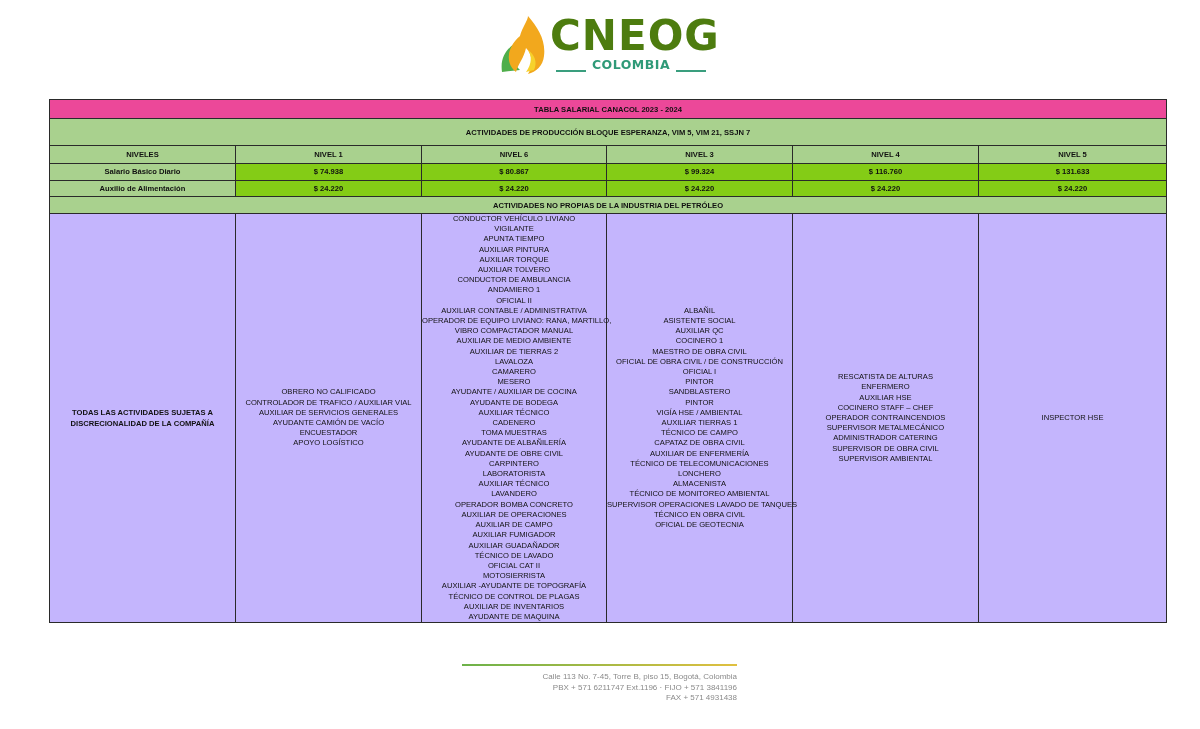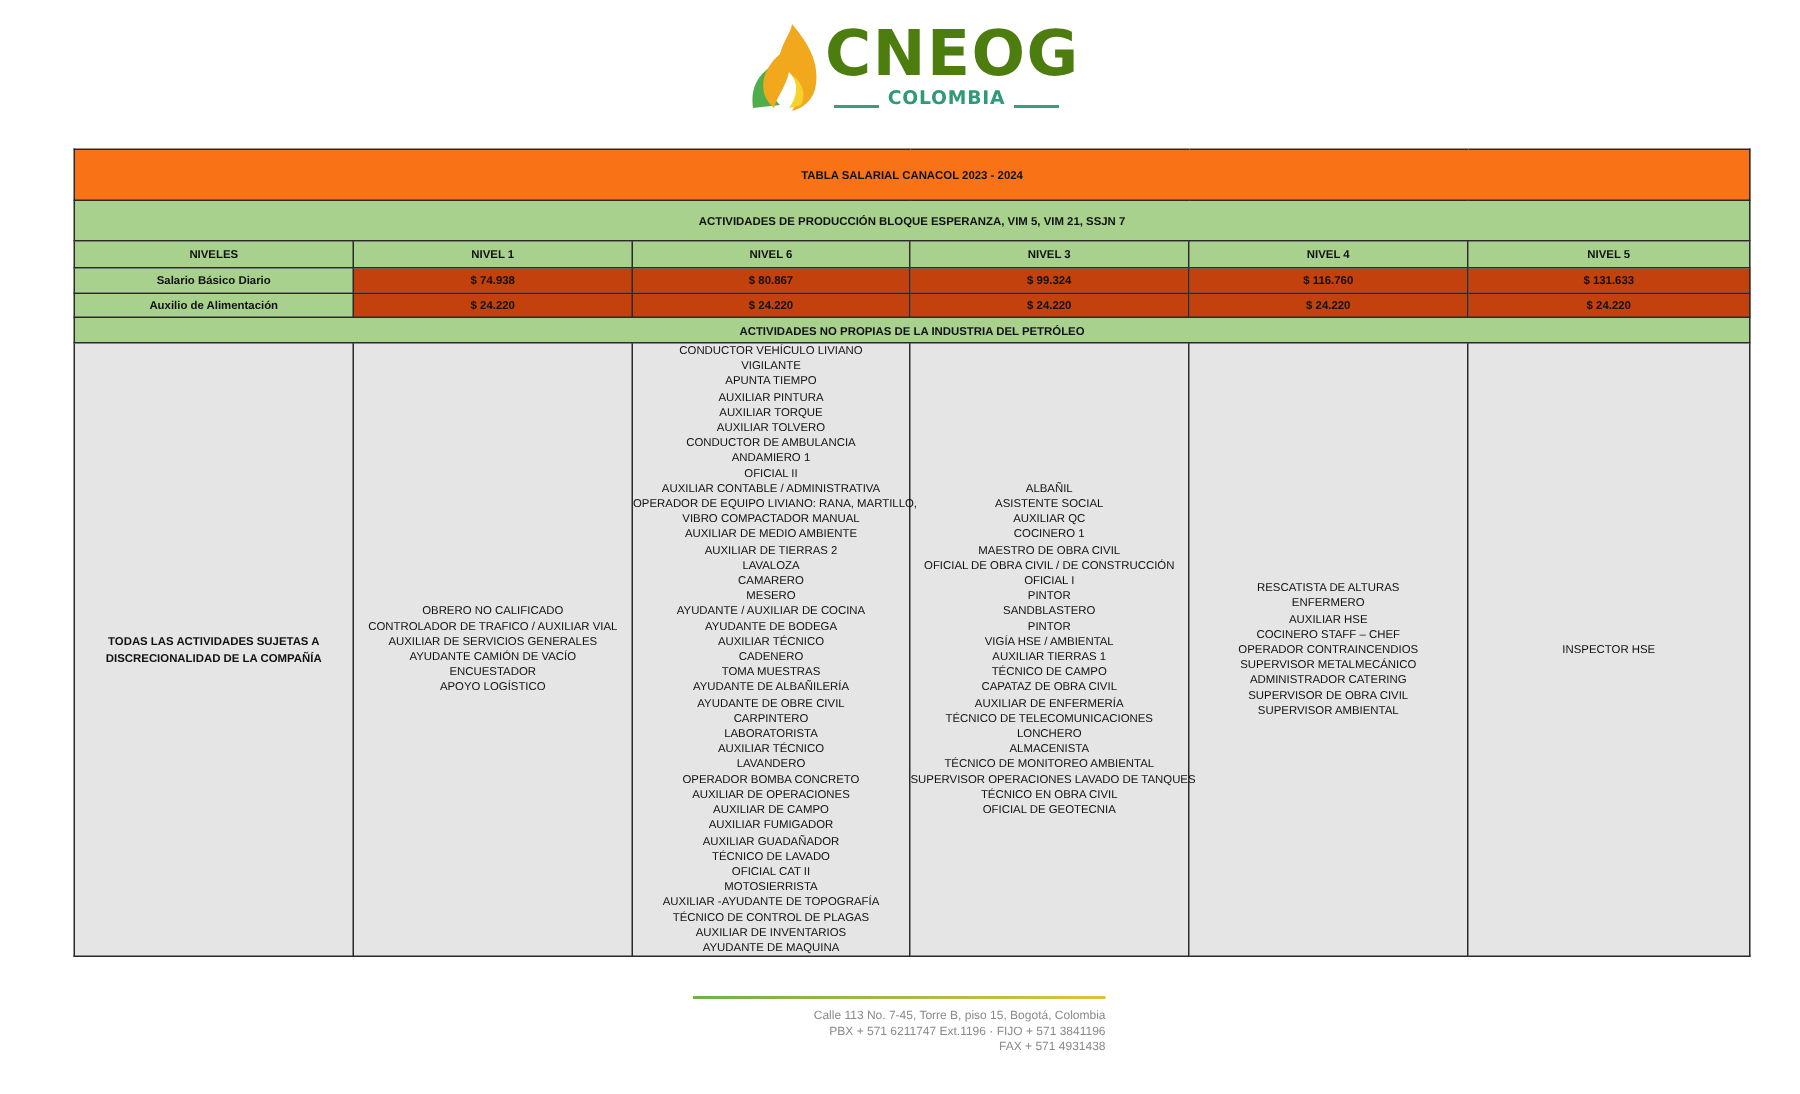--- a/index.html
+++ b/index.html
@@ -8,27 +8,27 @@
 
     .logo { position: absolute; left: 498px; top: 14px; width: 210px; height: 62px; }
     .logo svg { position: absolute; left: 0; top: 0; }
     .logo .brand { position: absolute; left: 52px; top: 2px; font-family: "DejaVu Sans", sans-serif; font-weight: bold; font-size: 42px; letter-spacing: 1px; color: #4d7c0f; line-height: 40px; }
     .logo .sub-row { position: absolute; left: 58px; top: 42px; width: 150px; height: 16px; display: flex; align-items: flex-end; gap: 6px; }
     .logo .sub-row .rule { flex: 1; height: 2px; background: #3a9e7e; }
     .logo .sub { font-family: "DejaVu Sans", sans-serif; font-weight: bold; font-size: 12.5px; color: #2f9a78; letter-spacing: 0.5px; }
 
     table.sal { position: absolute; left: 49px; top: 99px; width: 1117px; border-collapse: collapse; table-layout: fixed; font-family: "Liberation Sans", sans-serif; }
     table.sal td { border: 1.5px solid #2a2a2a; text-align: center; vertical-align: middle; font-size: 7.6px; }
-    .hdr-dark td { background: #f97316; font-weight: bold; height: 34px; }
+    .hdr-dark td { background: #ec4899; font-weight: bold; height: 19px; }
     .hdr-light td { background: #a9d18e; font-weight: bold; height: 27px; }
     .row-levels td { background: #a9d18e; font-weight: bold; height: 18px; }
-    .row-val td { height: 16.5px; font-weight: bold; background: #c2410c; }
+    .row-val td { height: 16.5px; font-weight: bold; background: #84cc16; }
     .row-val td.lbl { background: #a9d18e; }
     .row-sec td { background: #a9d18e; font-weight: bold; height: 17px; }
-    .row-act td { height: 408px; background: #e5e5e5; font-size: 7.3px; line-height: 10.2px; text-transform: uppercase; }
+    .row-act td { height: 408px; background: #c4b5fd; font-size: 7.3px; line-height: 10.2px; text-transform: uppercase; }
     .row-act td.first { font-weight: bold; font-size: 7.6px; line-height: 11px; }
     .list-item { display: block; white-space: nowrap; }
 
     .footer { position: absolute; left: 462px; top: 664px; width: 275px; text-align: right; color: #8a8a8a; font-size: 8px; line-height: 10.5px; }
     .footer .bar { height: 2px; background: linear-gradient(to right, #6cb24a, #e0c040); margin-bottom: 6px; }
   </style>
 </head>
 <body>
 
 <div class="logo">

